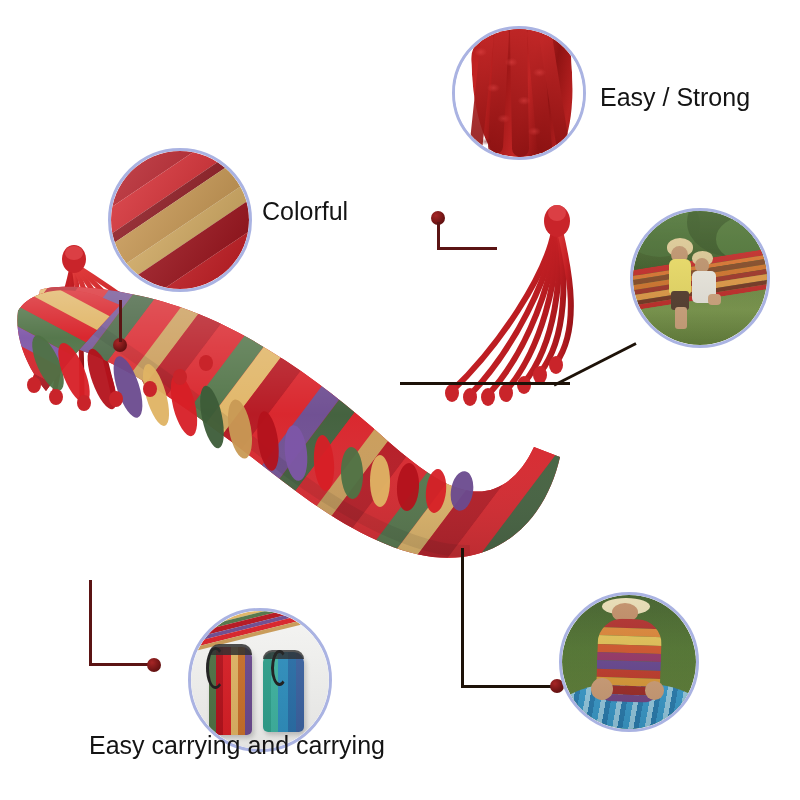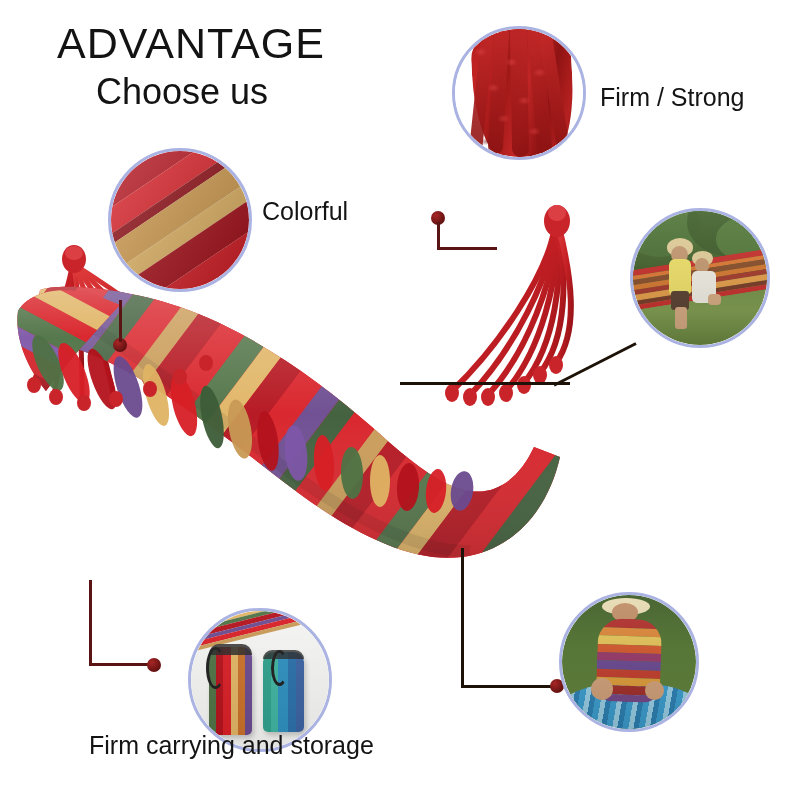--- a/index.html
+++ b/index.html
@@ -303,21 +303,21 @@
       <div class="rope-bg"></div>
       <div class="rope-mass"></div>
       <div class="rope-strand" style="left:16%;top:2%;width:13px;height:96%;transform:rotate(6deg);"></div>
       <div class="rope-strand" style="left:28%;top:-2%;width:15px;height:100%;transform:rotate(3deg);"></div>
       <div class="rope-strand" style="left:44%;top:-4%;width:17px;height:104%;transform:rotate(-1deg);"></div>
       <div class="rope-strand" style="left:60%;top:-2%;width:15px;height:100%;transform:rotate(-5deg);"></div>
       <div class="rope-strand" style="left:73%;top:4%;width:13px;height:92%;transform:rotate(-9deg);"></div>
       <div class="rope-knit"></div>
     </div>
   </div>
-  <div class="callout-label lbl-firm">Firm / Strong</div>
+  <div class="callout-label lbl-firm">Easy / Strong</div>
 
   <div class="circle-callout c-colorful">
     <div class="circle-inner">
       <div class="stripe-diag">
         <span style="height:17px;background:#5c3f82;"></span>
         <span style="height:10px;background:#3d2a5c;"></span>
         <span style="height:26px;background:#b4121c;"></span>
         <span style="height:22px;background:#d81f26;"></span>
         <span style="height:9px;background:#8e0d15;"></span>
         <span style="height:24px;background:#cf9a4e;"></span>
@@ -432,18 +432,16 @@
           <div style="flex:1.2;background:#2f8fbe;"></div>
           <div style="flex:1;background:#2a6fa8;"></div>
           <div style="flex:1.1;background:#3b62a0;"></div>
         </div>
       </div>
       <div style="position:absolute;left:52%;top:28%;width:30%;height:7%;background:#2a2a2a;border-radius:10px 10px 0 0;opacity:.8;"></div>
       <div style="position:absolute;left:58%;top:28%;width:8%;height:22%;border:3px solid #1e1e1e;border-radius:50%;border-right-color:transparent;"></div>
       <div style="position:absolute;inset:0;background:linear-gradient(180deg,rgba(255,255,255,.05),rgba(0,0,0,.07));"></div>
     </div>
   </div>
-  <div class="callout-label lbl-easy">Firm carrying and storage</div>
-
-  <div class="heading-advantage">ADVANTAGE</div>
-  <div class="heading-choose">Choose us</div>
+  <div class="callout-label lbl-easy">Easy carrying and carrying</div>
+
 
 </div>
 
 </body></html>

